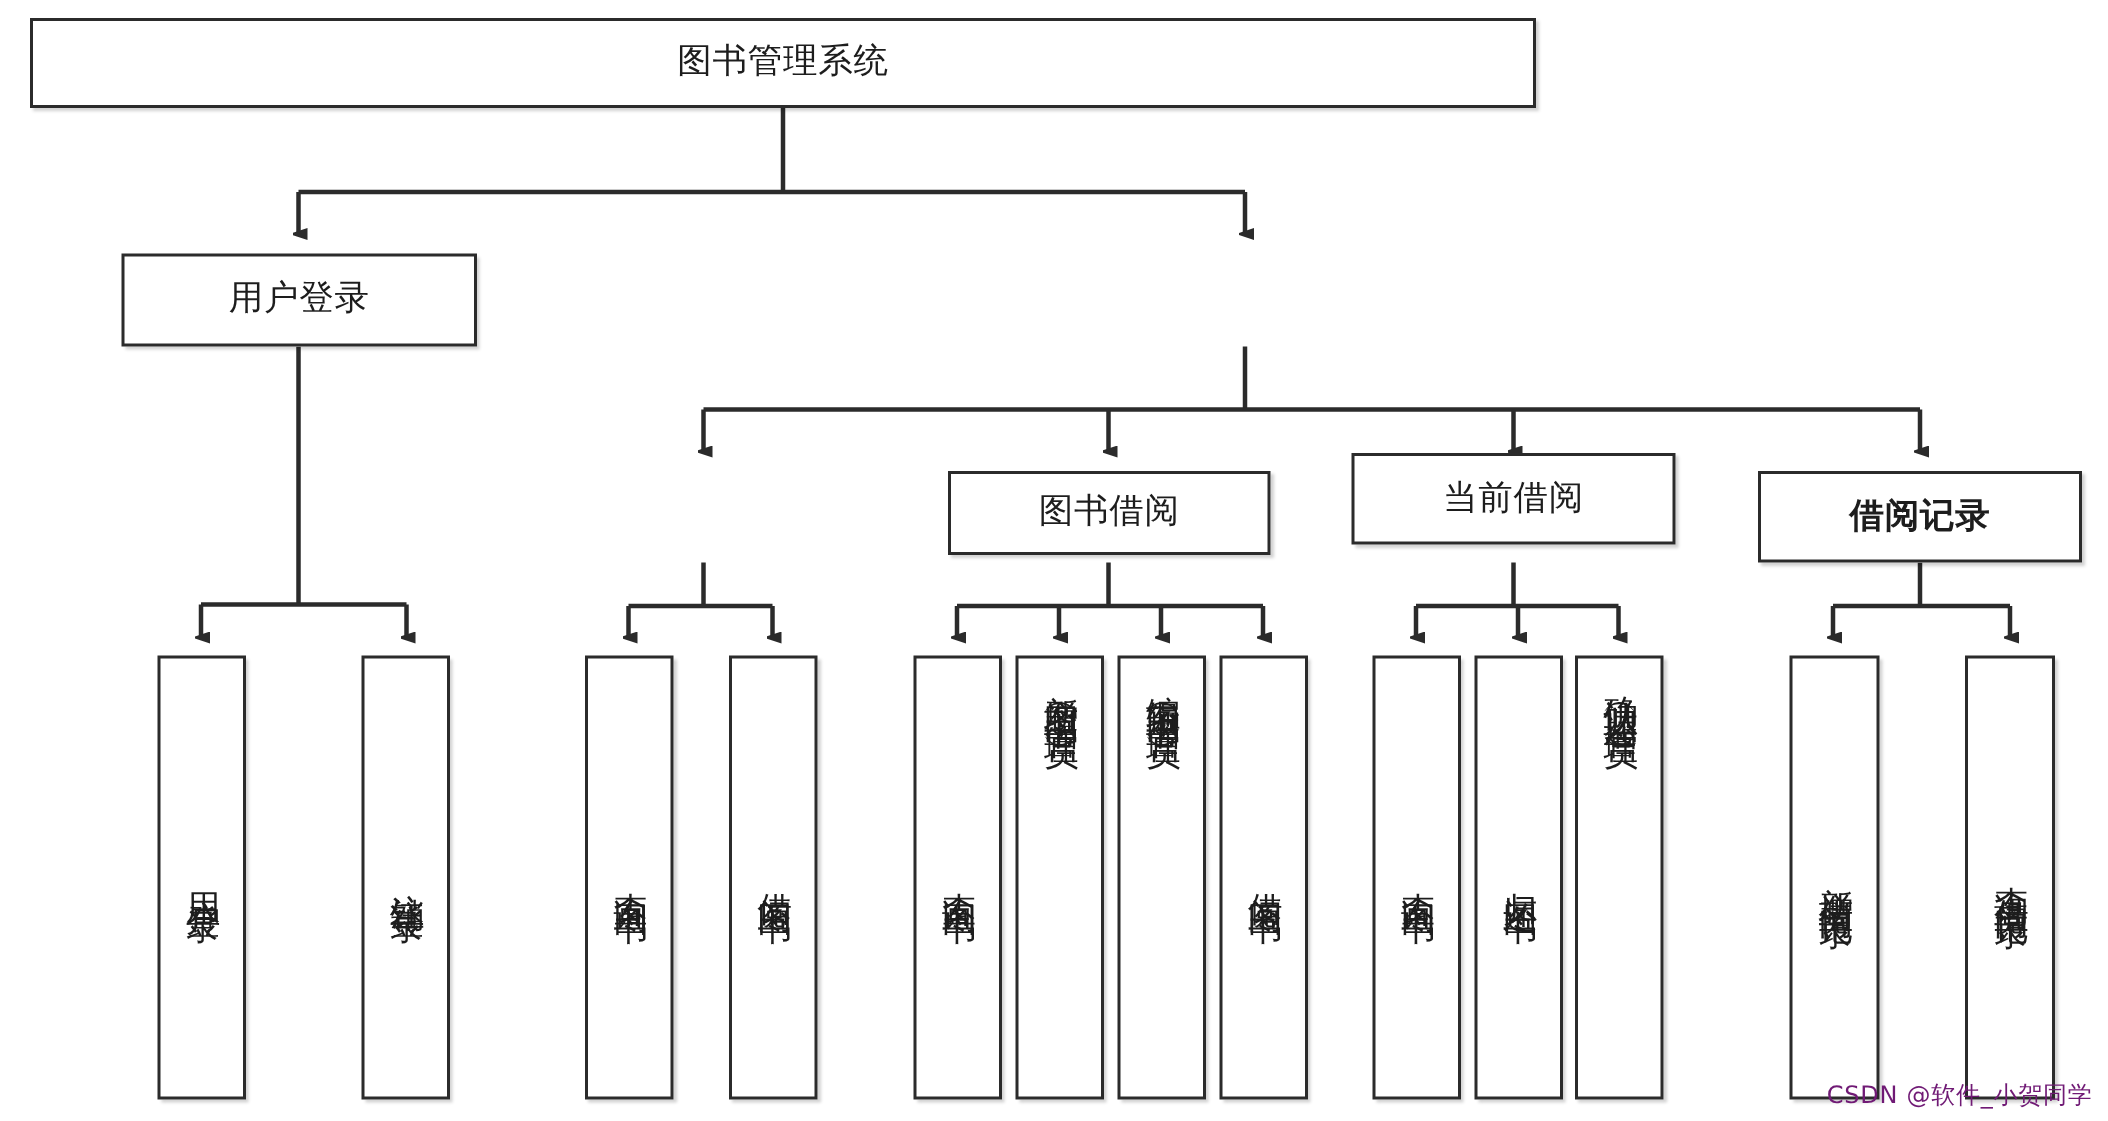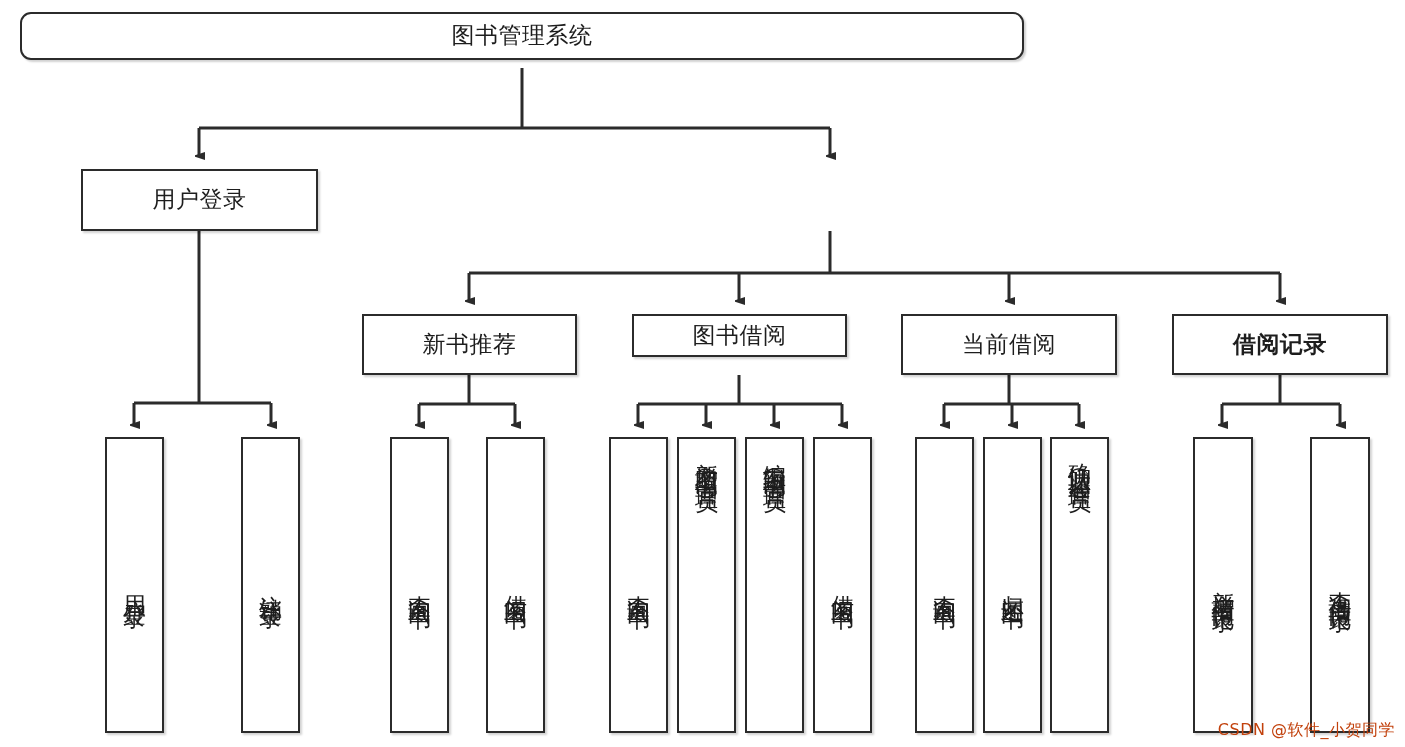--- a/index.html
+++ b/index.html
@@ -56,21 +56,21 @@
   }
   .node.vert.center-text {
     align-items: center;
     padding-top: 0;
   }
   #watermark {
     position: absolute;
     right: 10px;
     bottom: 6px;
     font-size: 16px;
-    color: #c2410c;
+    color: #701a75;
     white-space: nowrap;
     letter-spacing: 0.5px;
   }
 </style>
 </head>
 <body>
 
 <div id="canvas">
 
   <svg id="edges" viewBox="0 0 1405 747">
@@ -116,35 +116,32 @@
       <path d="M1012,404 L1012,425" marker-end="url(#arrow)"></path>
       <path d="M1079,404 L1079,425" marker-end="url(#arrow)"></path>
 
       <path d="M1280,375 L1280,404"></path>
       <path d="M1222,404 L1340,404"></path>
       <path d="M1222,404 L1222,425" marker-end="url(#arrow)"></path>
       <path d="M1340,404 L1340,425" marker-end="url(#arrow)"></path>
     </g>
   </svg>
 
-  <div class="node horiz" style="left:20px; top:12px; width:1004px; height:48px;border-radius:11px;">
+  <div class="node horiz" style="left:20px; top:12px; width:1004px; height:60px;">
     <span class="node-label">图书管理系统</span>
   </div>
 
   <div class="node horiz" style="left:81px; top:169px; width:237px; height:62px;">
     <span class="node-label">用户登录</span>
   </div>
 
-  <div class="node horiz" style="left:362px; top:314px; width:215px; height:61px;">
-    <span class="node-label">新书推荐</span>
-  </div>
-  <div class="node horiz" style="left:632px; top:314px; width:215px; height:43px;">
+  <div class="node horiz" style="left:632px; top:314px; width:215px; height:56px;">
     <span class="node-label">图书借阅</span>
   </div>
-  <div class="node horiz" style="left:901px; top:314px; width:216px; height:61px;">
+  <div class="node horiz" style="left:901px; top:302px; width:216px; height:61px;">
     <span class="node-label">当前借阅</span>
   </div>
   <div class="node horiz" style="left:1172px; top:314px; width:216px; height:61px;font-weight:bold;">
     <span class="node-label">借阅记录</span>
   </div>
 
   <div class="node vert center-text" style="left:105px; top:437px; width:59px; height:296px;">
     <span class="node-label">用户登录</span>
   </div>
   <div class="node vert center-text" style="left:241px; top:437px; width:59px; height:296px;">

